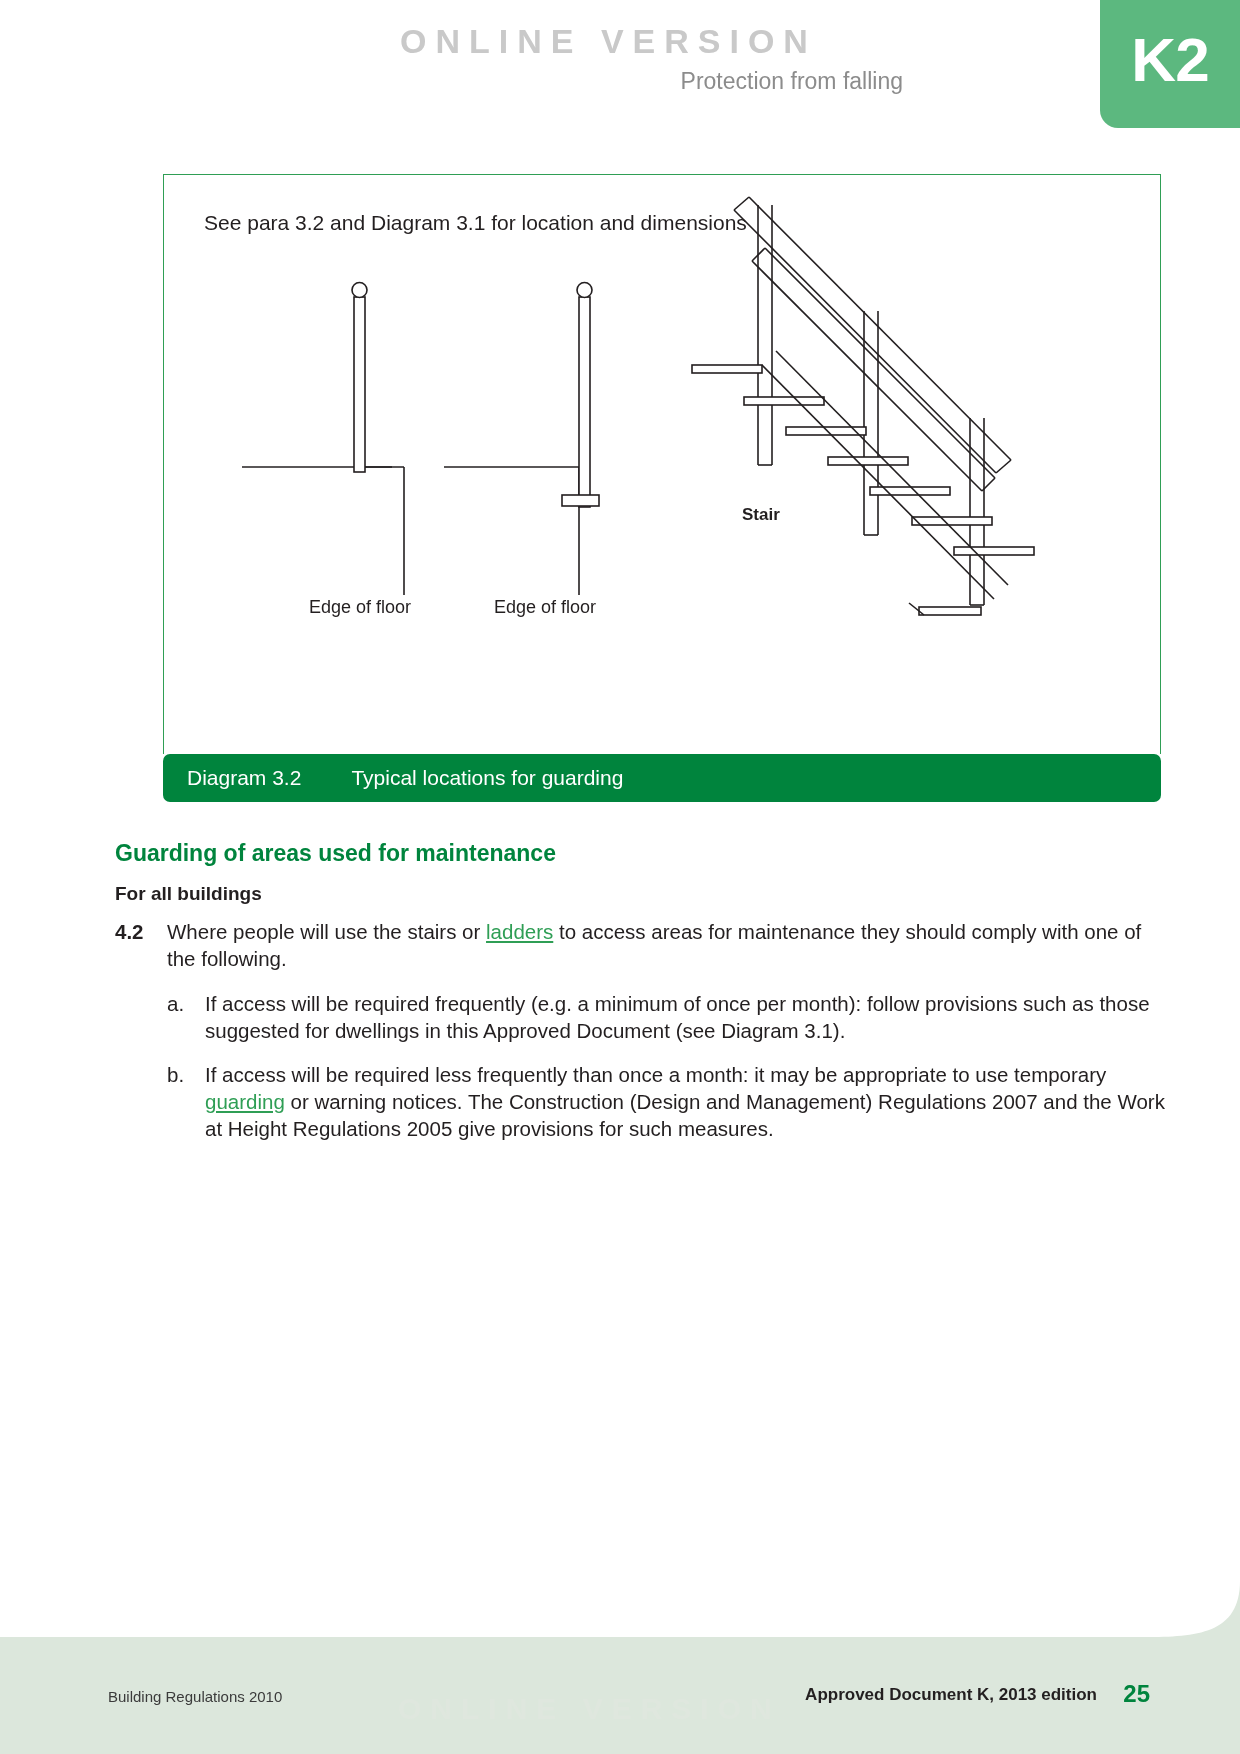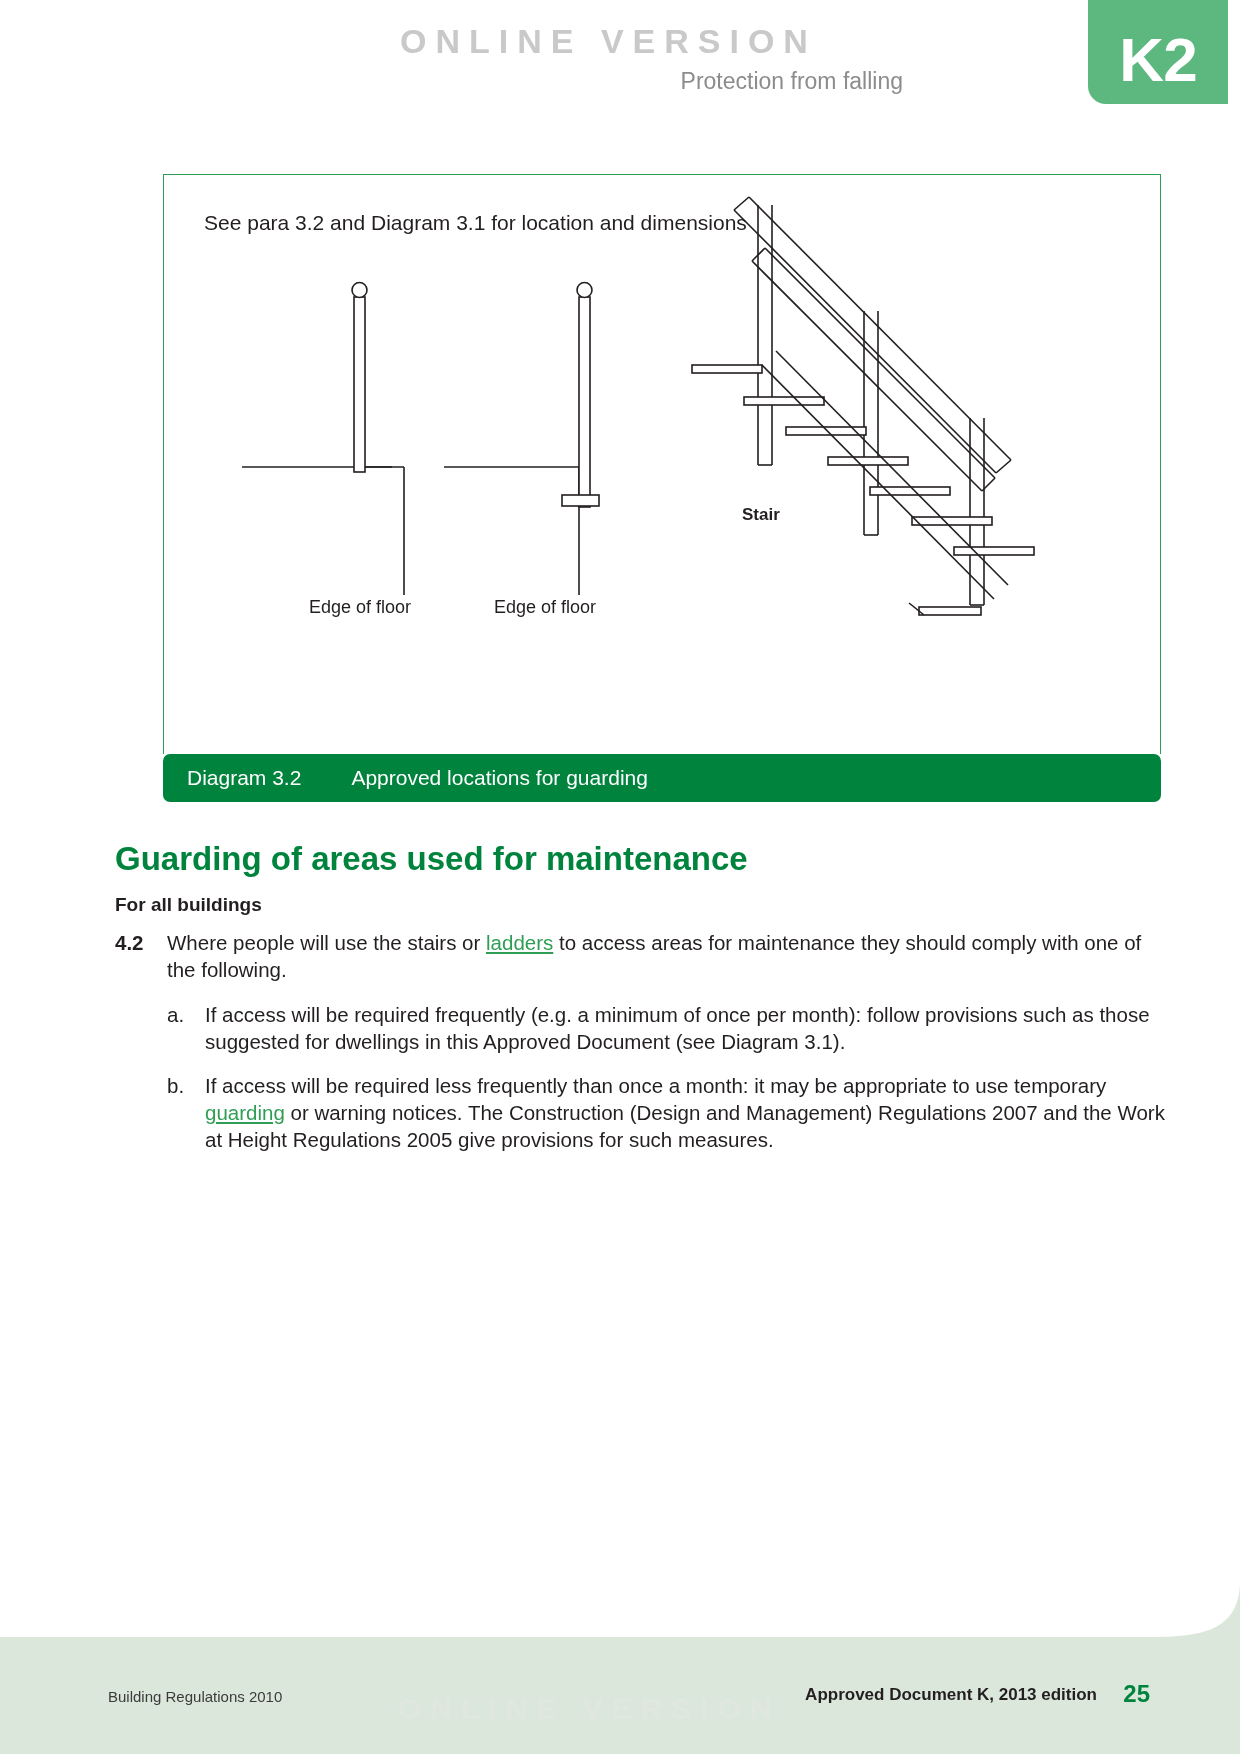--- a/index.html
+++ b/index.html
@@ -47,24 +47,24 @@
   .header-title {
     position: absolute;
     right: 337px;
     top: 68px;
     font-size: 23px;
     color: #8c8c8c;
     white-space: nowrap;
   }
   .header-tab {
     position: absolute;
-    right: 12px;
+    right: 0;
     top: 0;
     width: 140px;
-    height: 104px;
+    height: 128px;
     background: #5cb87f;
     border-bottom-left-radius: 18px;
   }
   .header-tab .tab-label {
     position: absolute;
     left: 0;
     right: 0;
     top: 24px;
     text-align: center;
     color: #ffffff;
@@ -125,21 +125,21 @@
 
   
   .content {
     position: absolute;
     left: 115px;
     top: 840px;
     width: 1050px;
   }
   h2.sec-head {
     margin: 0 0 16px 0;
-    font-size: 33px;
+    font-size: 23px;
     color: #00843d;
     font-weight: bold;
   }
   h3.sub-head {
     margin: 0 0 14px 0;
     font-size: 19px;
     color: #231f20;
     font-weight: bold;
   }
   .para {
@@ -290,21 +290,21 @@
         </g>
 
         <text x="578" y="345" font-family="Liberation Sans, sans-serif" font-size="17" font-weight="bold" fill="#231f20">Stair</text>
         <text x="145" y="438" font-family="Liberation Sans, sans-serif" font-size="18" fill="#231f20">Edge of floor</text>
         <text x="330" y="438" font-family="Liberation Sans, sans-serif" font-size="18" fill="#231f20">Edge of floor</text>
       </svg>
     </div>
 
     <div class="caption-bar">
       <span class="caption-num">Diagram 3.2</span>
-      <span class="caption-text">Approved locations for guarding</span>
+      <span class="caption-text">Typical locations for guarding</span>
     </div>
   </div>
 
   <div class="content">
     <h2 class="sec-head">Guarding of areas used for maintenance</h2>
     <h3 class="sub-head">For all buildings</h3>
 
     <div class="para">
       <span class="num">4.2</span>
       <span>Where people will use the stairs or </span><a class="link" href="#">ladders</a><span> to access areas for maintenance they should comply with one of the following.</span>

